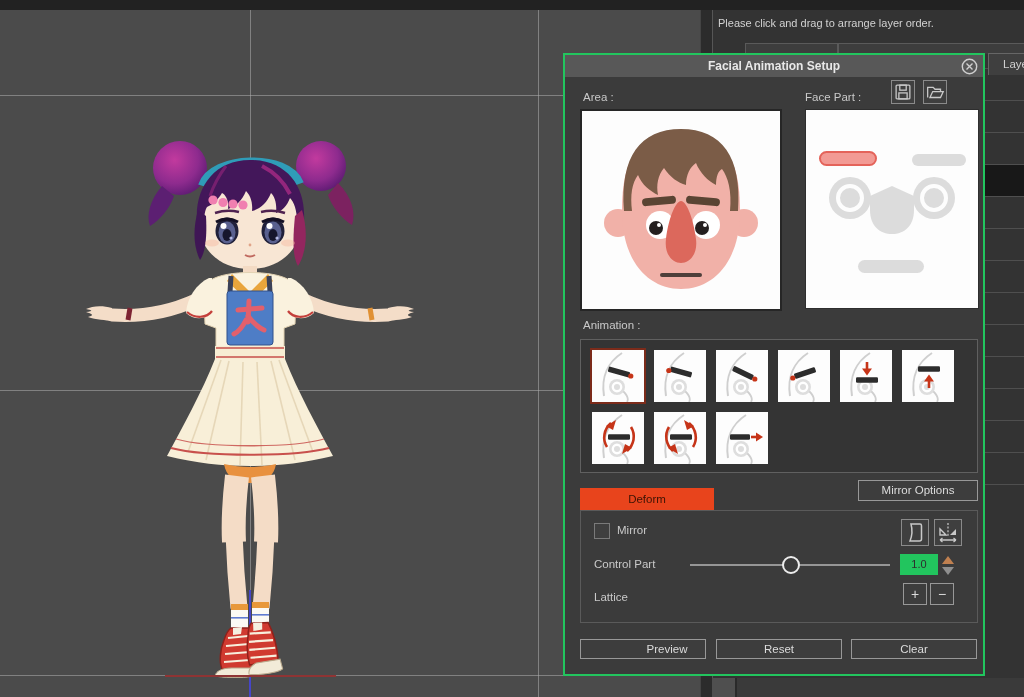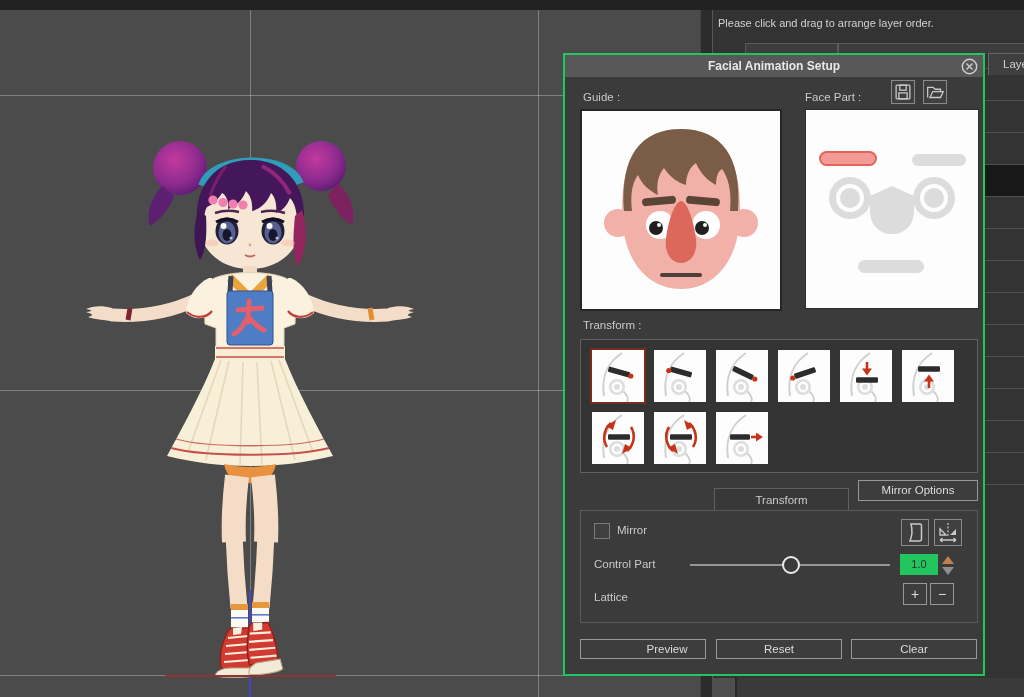--- a/index.html
+++ b/index.html
@@ -222,21 +222,21 @@
 
   <div class="abs" id="dialog">
     <div class="abs" id="title-bar">
       <span>Facial Animation Setup</span>
     </div>
     <svg class="abs" id="close-btn" viewBox="0 0 17 17">
       <circle cx="8.5" cy="8.5" r="7.2" fill="none" stroke="#cfcfcf" stroke-width="1.4"></circle>
       <path d="M5.5,5.5 L11.5,11.5 M11.5,5.5 L5.5,11.5" stroke="#cfcfcf" stroke-width="1.4"></path>
     </svg>
 
-    <div class="abs lbl" style="left:18px;top:36px;">Guide :</div>
+    <div class="abs lbl" style="left:18px;top:36px;">Area :</div>
 
     <div class="abs imgframe" style="left:15px;top:54px;width:198px;height:198px;">
       <svg width="198" height="198" viewBox="0 0 198 198">
         <rect width="198" height="198" fill="#fdfdfd"></rect>
         <circle cx="36" cy="112" r="14" fill="#f1b1a8"></circle>
           <circle cx="162" cy="112" r="14" fill="#f1b1a8"></circle>
         <path d="M99,22 C150,22 158,60 158,100 C158,150 132,178 99,178 C66,178 40,150 40,100 C40,60 48,22 99,22 Z" fill="#f1b1a8"></path>
         <path d="M99,18 C58,18 38,46 42,100 L50,100 C48,84 50,72 56,64 C60,74 68,80 76,84 C74,74 76,64 82,57 C88,66 96,72 104,74 C104,64 108,56 114,52 C118,62 126,70 134,74 C134,66 136,60 140,58 C146,66 150,80 148,100 L156,100 C160,46 140,18 99,18 Z" fill="#7b5c47"></path>
         <rect x="60" y="86" width="34" height="8" rx="4" fill="#5a4433" transform="rotate(-5 77 90)"></rect>
         <rect x="104" y="86" width="34" height="8" rx="4" fill="#5a4433" transform="rotate(5 121 90)"></rect>
@@ -277,21 +277,21 @@
         </g>
         <g>
           <circle cx="128" cy="88" r="21" fill="#dcdcdc"></circle>
           <circle cx="128" cy="88" r="12" fill="none" stroke="#fdfdfd" stroke-width="4"></circle>
         </g>
         <path d="M64,86 L86,76 L108,86 L108,100 C108,116 98,124 86,124 C74,124 64,116 64,100 Z" fill="#dcdcdc"></path>
         <rect x="52" y="150" width="66" height="13" rx="6.5" fill="#dcdcdc"></rect>
       </svg>
     </div>
 
-    <div class="abs lbl" style="left:18px;top:264px;">Transform :</div>
+    <div class="abs lbl" style="left:18px;top:264px;">Animation :</div>
 
     <div class="abs" id="expr-box">
         <div class="thumb selected"><svg viewBox="0 0 52 52" width="52" height="52">
             <path d="M30,3 C16,12 9,27 12,46" fill="none" stroke="#cfcfcf" stroke-width="2"></path>
 <path d="M31,41 C35,45 37,49 35,52" fill="none" stroke="#cfcfcf" stroke-width="1.8"></path>
 <circle cx="25" cy="37" r="8" fill="#dedede"></circle>
             <circle cx="25" cy="37" r="4.2" fill="none" stroke="#fff" stroke-width="2.4"></circle>
             <rect x="-11" y="-2.75" width="22" height="5.5" rx="1.2" fill="#2c2c2c" transform="translate(27,22) rotate(16)"></rect>
             <circle cx="38.8" cy="26" r="2.6" fill="#c63418"></circle>
           </svg></div>
@@ -365,21 +365,21 @@
             <path d="M30,3 C16,12 9,27 12,46" fill="none" stroke="#cfcfcf" stroke-width="2"></path>
 <path d="M31,41 C35,45 37,49 35,52" fill="none" stroke="#cfcfcf" stroke-width="1.8"></path>
 <circle cx="25" cy="37" r="8" fill="#dedede"></circle>
             <circle cx="25" cy="37" r="4.2" fill="none" stroke="#fff" stroke-width="2.4"></circle>
             <rect x="-10" y="-2.75" width="20" height="5.5" rx="1.2" fill="#2c2c2c" transform="translate(24,25) rotate(0)"></rect>
             <line x1="35" y1="25" x2="41" y2="25" stroke="#c63418" stroke-width="2.6"></line>
             <path d="M40,20.5 L40,29.5 L47,25 Z" fill="#c63418"></path>
           </svg></div>
       </div>
 
-    <div class="abs tab" id="tab-transform">Transform</div>
+    <div class="abs tab" id="tab-deform">Deform</div>
     <div class="abs btn" id="mirror-options">Mirror Options</div>
 
     <div class="abs" id="group-frame"></div>
 
     <div class="abs" id="mirror-check"></div>
     <div class="abs lbl" style="left:52px;top:469px;">Mirror</div>
 
     <div class="abs icon-btn" style="left:336px;top:464px;">
       <svg width="26" height="25" viewBox="0 0 26 25">
         <path d="M9,4 H18 C19,4 19.5,4.7 19.5,5.7 V19 C19.5,20.3 18.6,21 17.4,21 H8 C10,16 10.5,9.5 9,4 Z" fill="none" stroke="#c9c9c9" stroke-width="1.5"></path>

